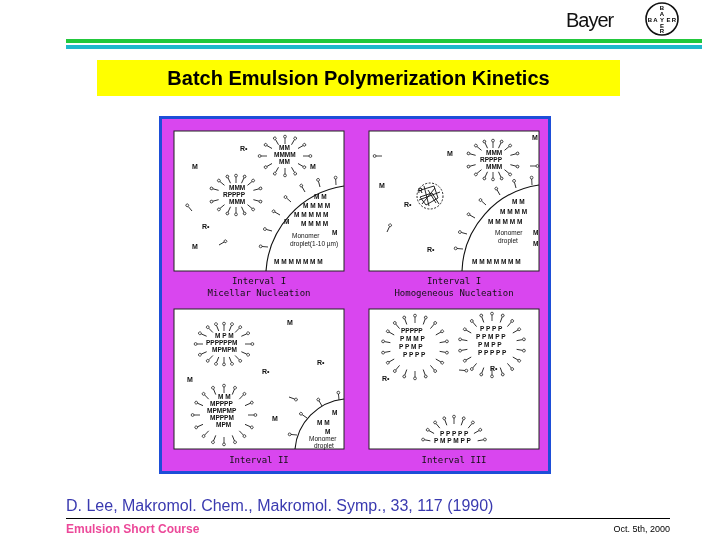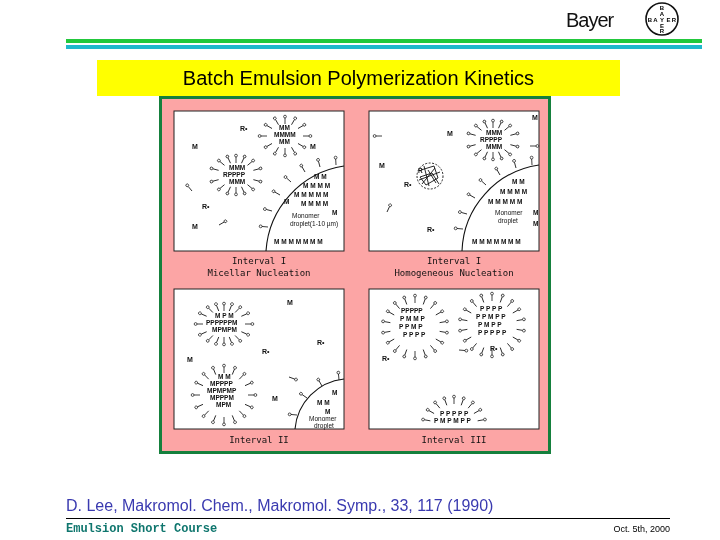--- a/index.html
+++ b/index.html
@@ -14,35 +14,35 @@
   }
   .logo-cross { position: absolute; left: 644px; top: 1px; width: 36px; height: 36px; }
   .stripe { position: absolute; left: 66px; width: 636px; }
   .stripe.green { top: 39px; height: 4px; background: #22c83c; }
   .stripe.cyan { top: 45px; height: 4px; background: #1fb8cc; }
   .title-box {
     position: absolute; left: 97px; top: 60px; width: 523px; height: 36px;
     background: #ffff00; display: flex; align-items: center; justify-content: center;
   }
   .title-text {
-    font-family: "Liberation Sans", sans-serif; font-weight: normal; font-size: 20px; color: #000;
+    font-family: "Liberation Sans", sans-serif; font-weight: bold; font-size: 20px; color: #000;
   }
   .figure-frame {
-    position: absolute; left: 159px; top: 96px; width: 386px; height: 352px;
-    border: 3px solid #15803d; background: #fca5a5;
+    position: absolute; left: 159px; top: 116px; width: 386px; height: 352px;
+    border: 3px solid #1d4ed8; background: #d946ef;
   }
   .figure-frame svg { position: absolute; left: 0; top: 0; }
   .citation {
     position: absolute; left: 66px; top: 497px; font-size: 16px; color: #3a3ab0;
     font-family: "Liberation Sans", sans-serif;
   }
   .footer-rule { position: absolute; left: 66px; top: 518px; width: 604px; height: 1px; background: #000; }
   .footer-left {
-    position: absolute; left: 66px; top: 522px; font-weight: bold; font-size: 12px; color: #0f766e;
-    font-family: Liberation Mono, monospace;
+    position: absolute; left: 66px; top: 522px; font-weight: bold; font-size: 12px; color: #ec4899;
+    font-family: Liberation Sans, sans-serif;
   }
   .footer-right {
     position: absolute; right: 50px; top: 524px; font-size: 9px; color: #000;
     font-family: "Liberation Sans", sans-serif;
     margin-left: 24px;
   }
   .panel-text { font-family: "Liberation Sans", sans-serif; font-size: 7px; fill: #111; font-weight: bold; }
   .panel-small { font-family: "Liberation Sans", sans-serif; font-size: 6.5px; fill: #111; }
   .caption { font-family: "DejaVu Sans Mono", monospace; font-size: 9px; fill: #111; }
 </style>

